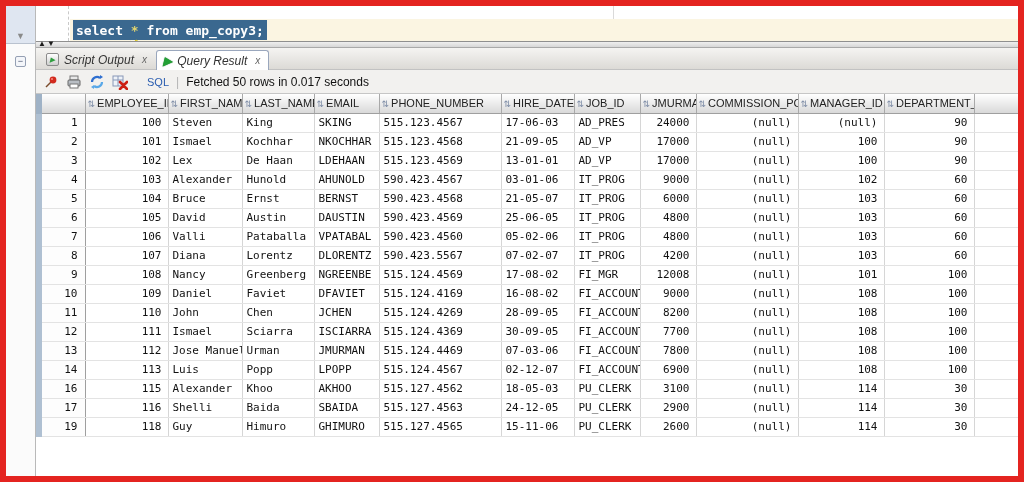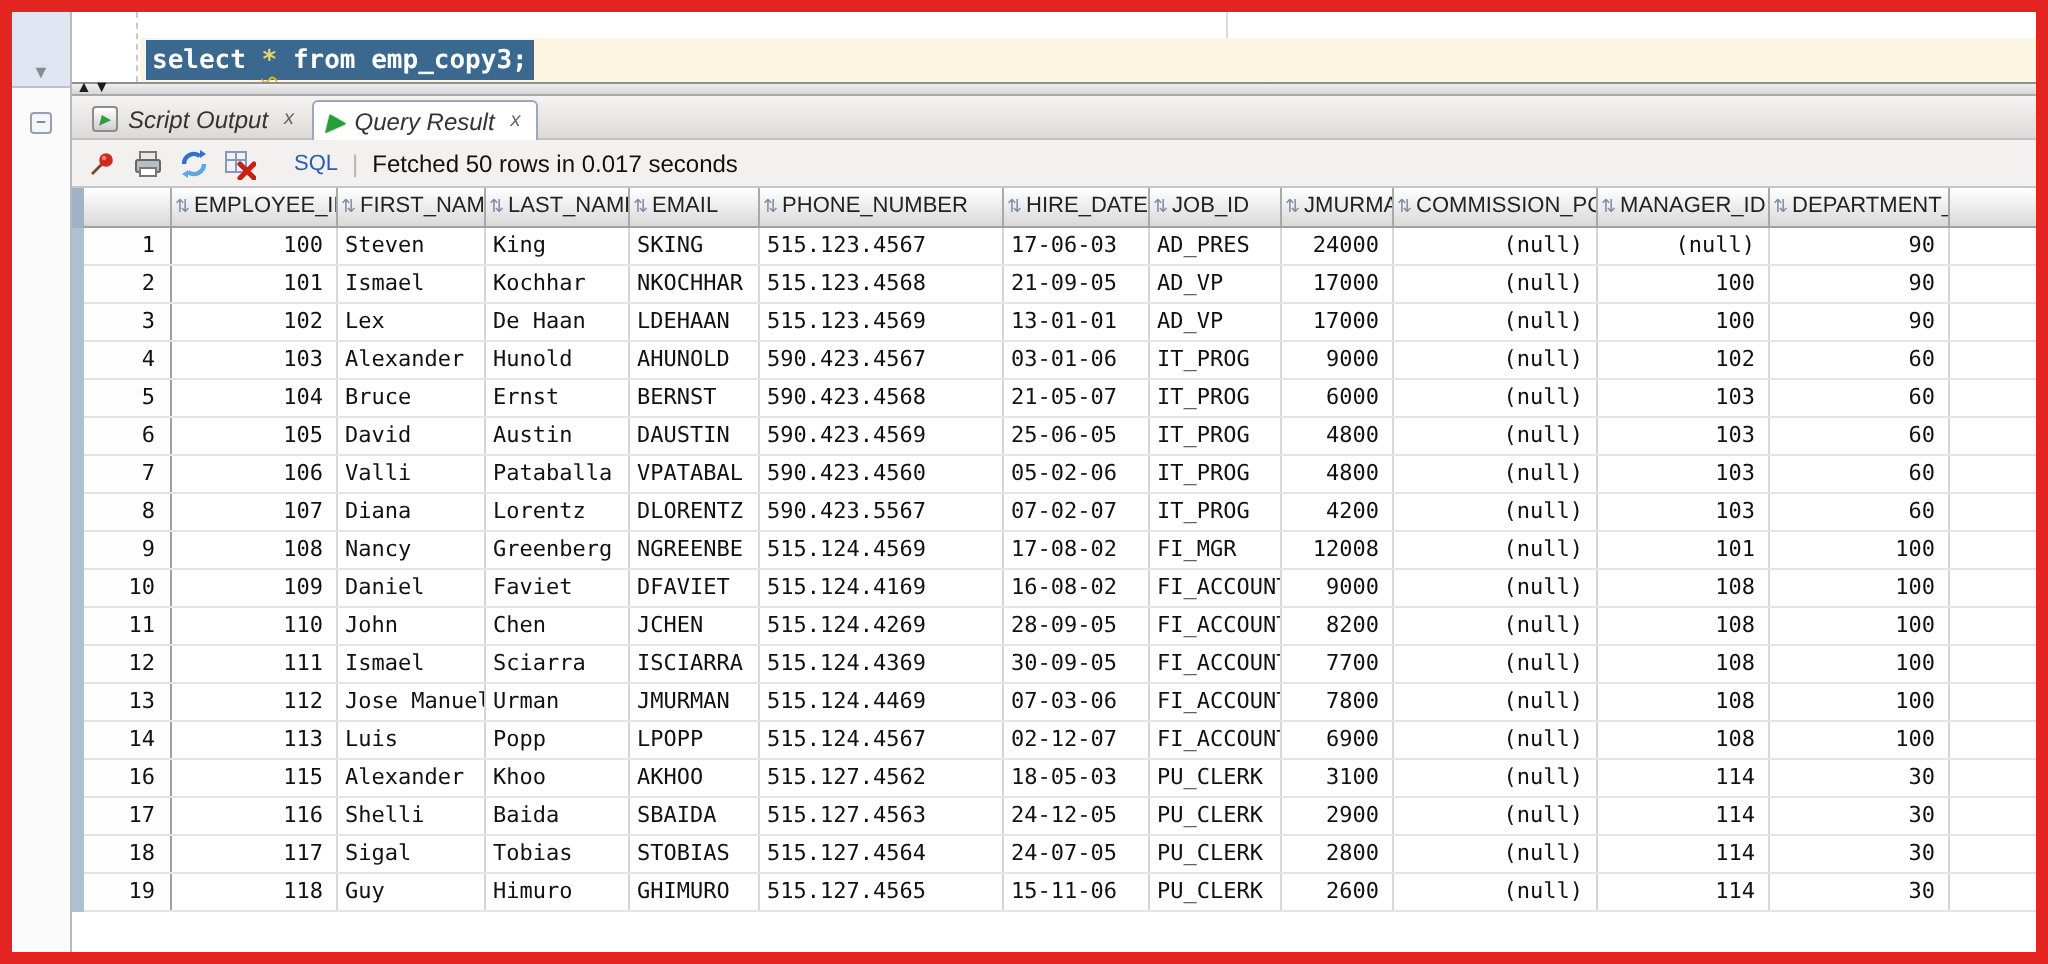--- a/index.html
+++ b/index.html
@@ -405,35 +405,20 @@
               <td class="al-l">515.127.4563</td>
               <td class="al-l">24-12-05</td>
               <td class="al-l">PU_CLERK</td>
               <td class="al-r">2900</td>
               <td class="al-r">(null)</td>
               <td class="al-r">114</td>
               <td class="al-r">30</td>
               <td class="filler"></td>
             </tr>
             <tr>
-              <td class="rownum">18</td>
-              <td class="al-r">117</td>
-              <td class="al-l">Sigal</td>
-              <td class="al-l">Tobias</td>
-              <td class="al-l">STOBIAS</td>
-              <td class="al-l">515.127.4564</td>
-              <td class="al-l">24-07-05</td>
-              <td class="al-l">PU_CLERK</td>
-              <td class="al-r">2800</td>
-              <td class="al-r">(null)</td>
-              <td class="al-r">114</td>
-              <td class="al-r">30</td>
-              <td class="filler"></td>
-            </tr>
-            <tr>
               <td class="rownum">19</td>
               <td class="al-r">118</td>
               <td class="al-l">Guy</td>
               <td class="al-l">Himuro</td>
               <td class="al-l">GHIMURO</td>
               <td class="al-l">515.127.4565</td>
               <td class="al-l">15-11-06</td>
               <td class="al-l">PU_CLERK</td>
               <td class="al-r">2600</td>
               <td class="al-r">(null)</td>

